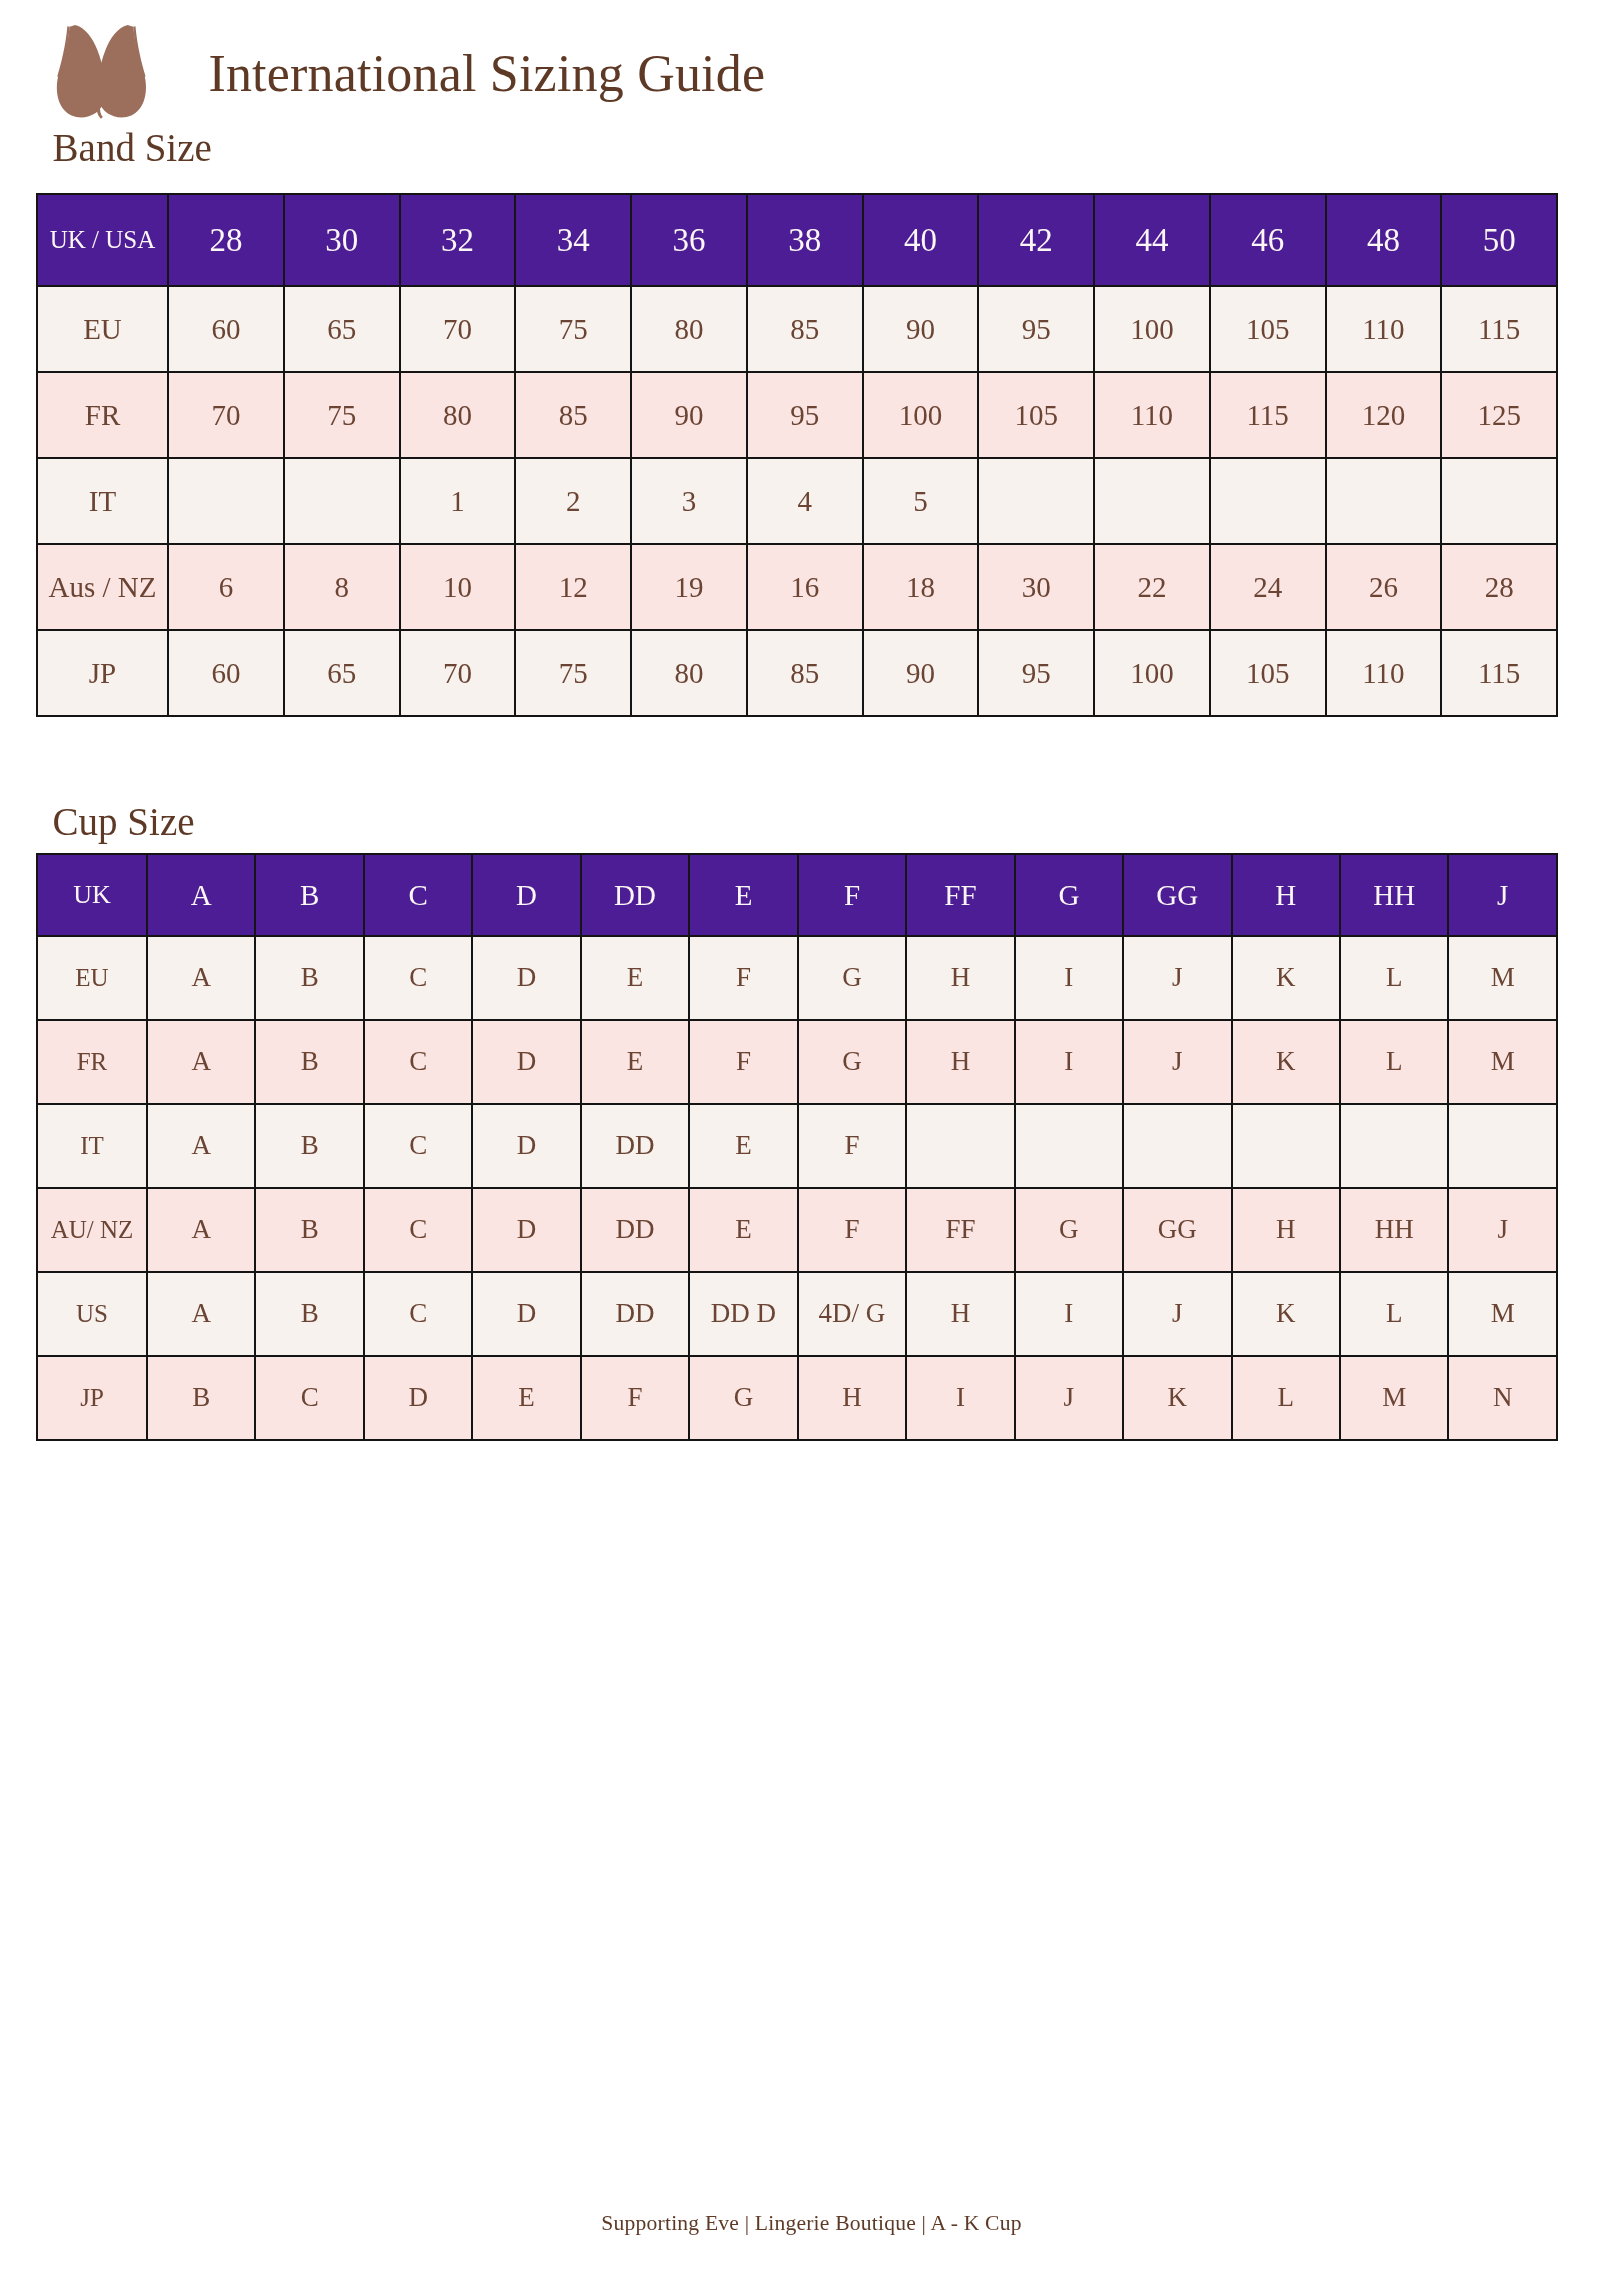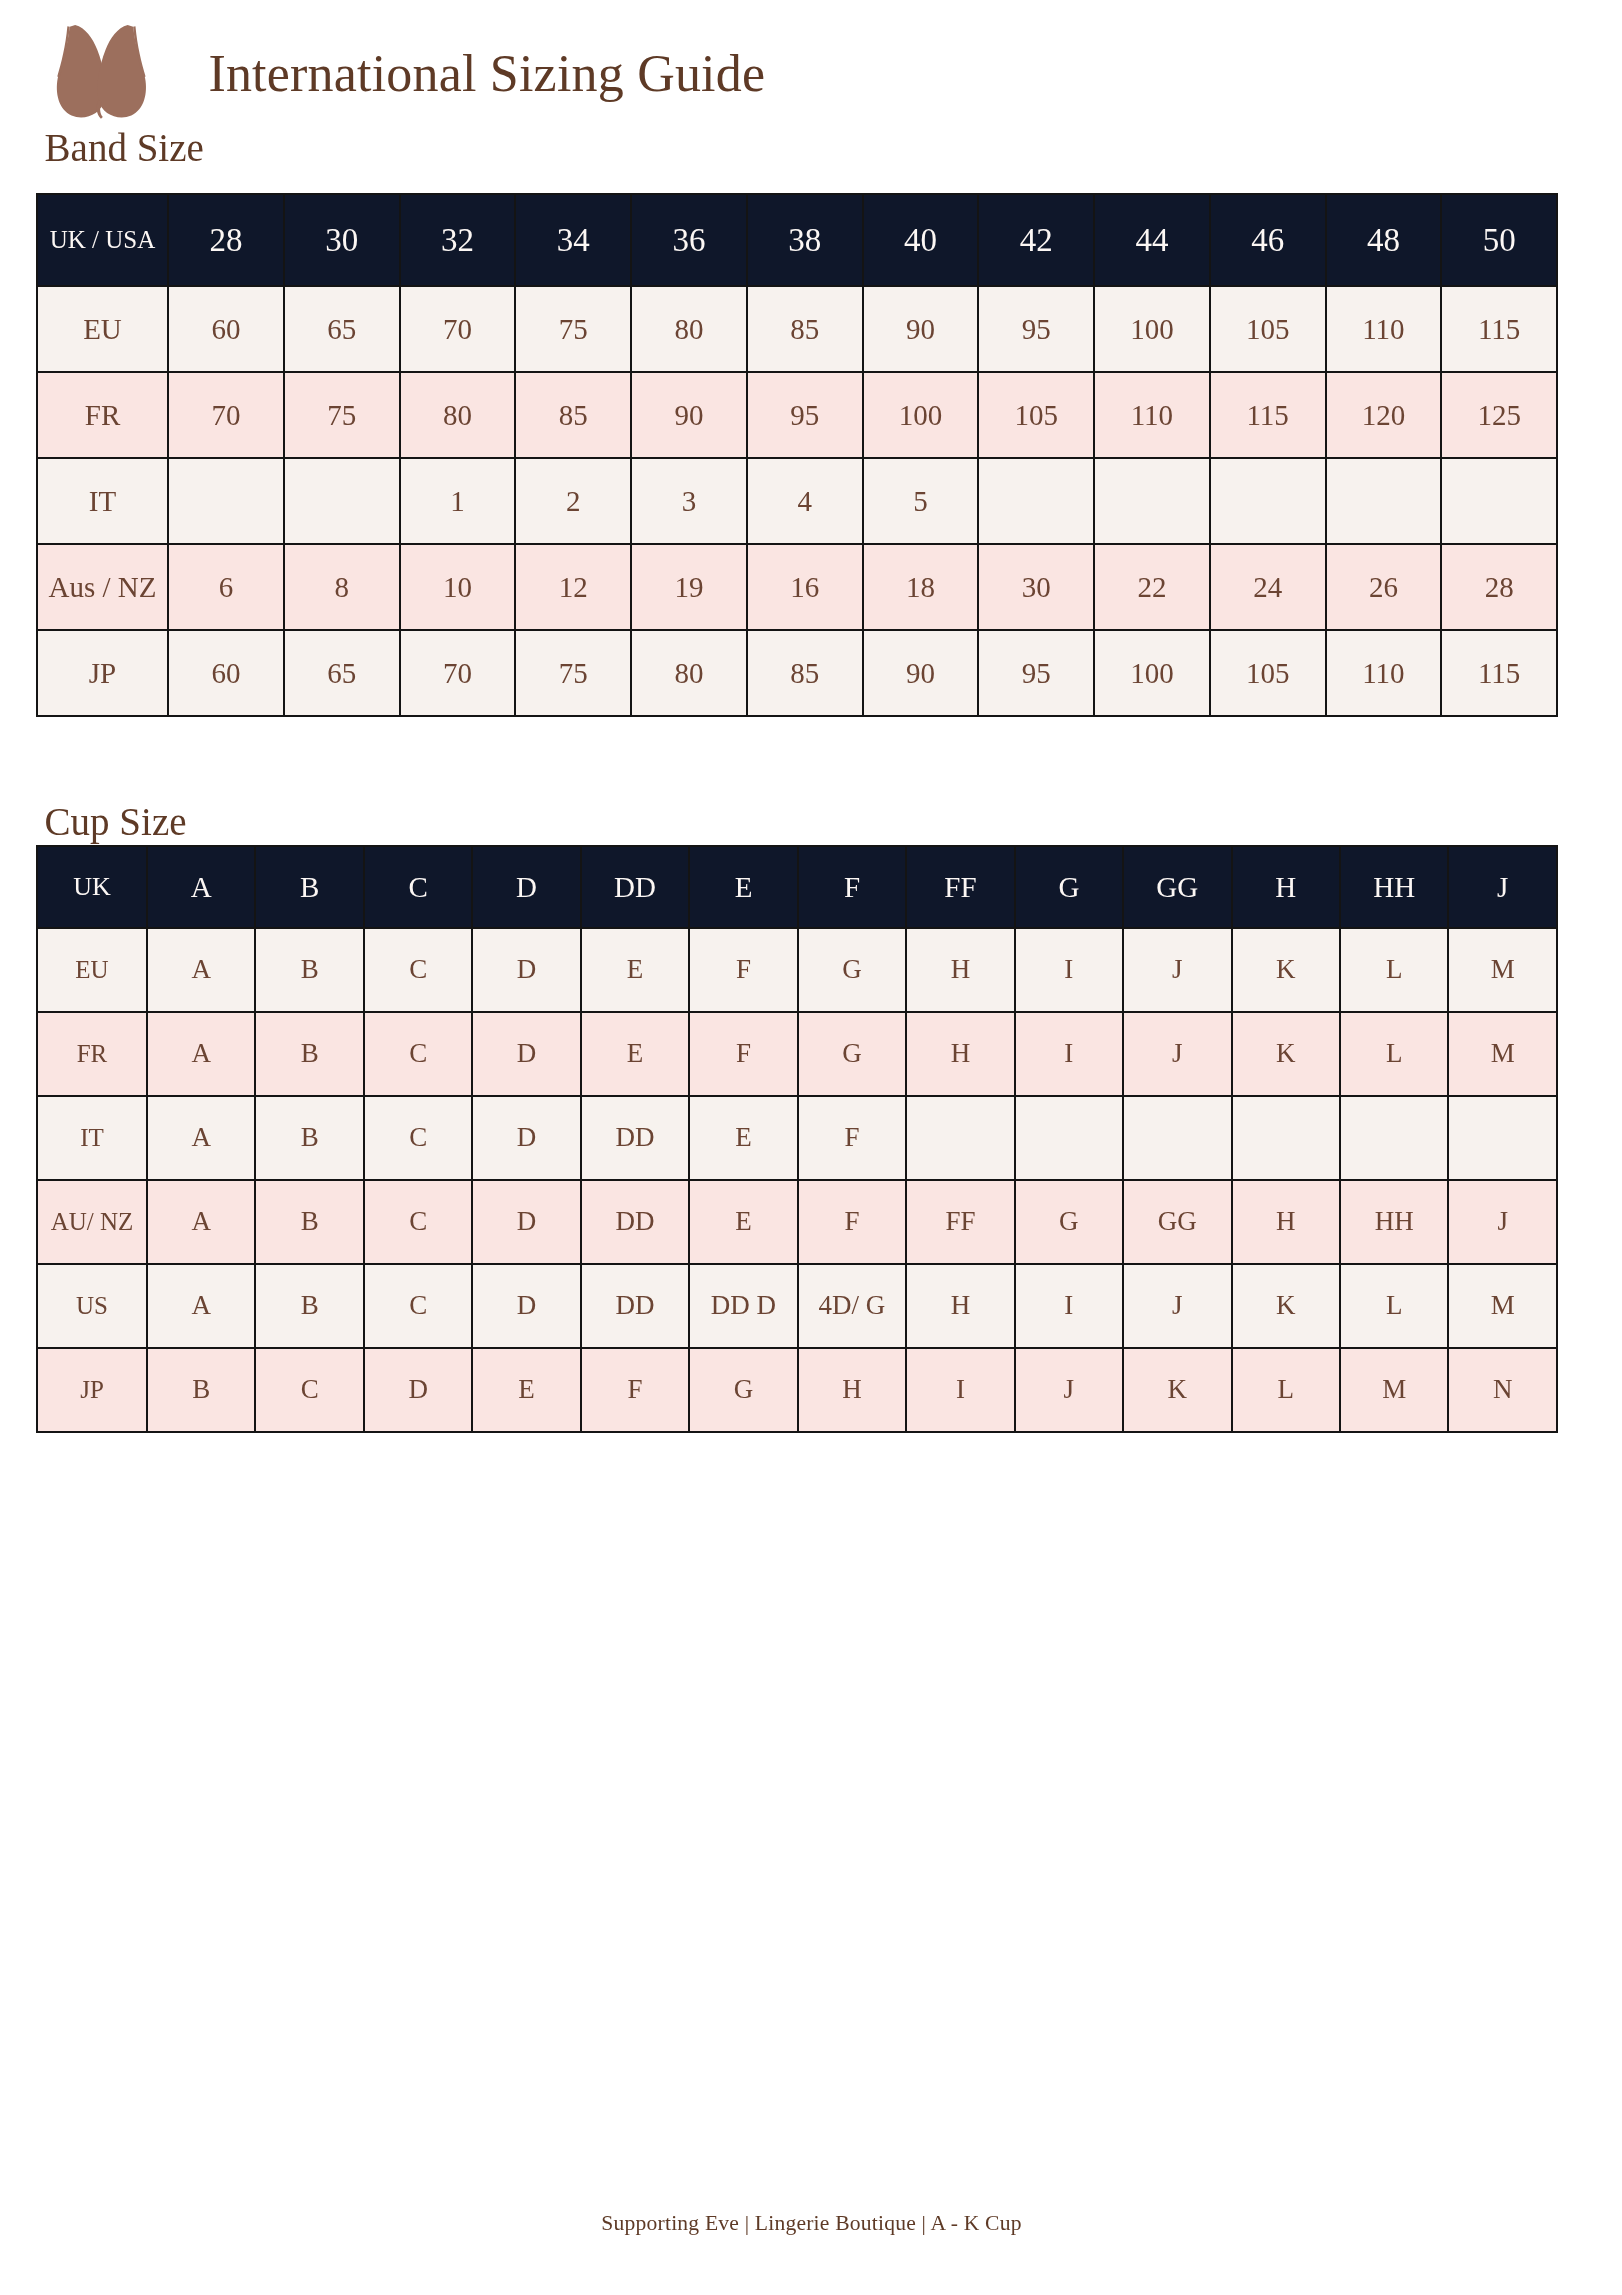--- a/index.html
+++ b/index.html
@@ -51,21 +51,21 @@
     letter-spacing: 0.2px;
     font-weight: 400;
     white-space: nowrap;
   }
 
   
   .section-title {
     font-size: 39px;
     line-height: 1;
     color: #5E3A26;
-    margin: 4px;
+    margin: 12px;
     padding: 0 0 0 4.6px;
     font-weight: 400;
   }
   #band-title-wrap { margin-top: 22px; }
   #cup-title-wrap  { margin-top: 85px; }
 
   
   table.size-table {
     border-collapse: collapse;
     table-layout: fixed;
@@ -79,21 +79,21 @@
     text-align: center;
     vertical-align: middle;
     padding: 0;
     font-weight: 400;
     overflow: hidden;
     word-break: break-word;
   }
 
   
   table.size-table thead th {
-    background: #0f172a;
+    background: #4c1d95;
     color: #FCF7F4;
   }
 
   
   #band-table { margin-top: 26px; }
   #band-table col.labelcol { width: 131px; }
   #band-table thead th { height: 90px; font-size: 33px; line-height: 1.12; }
   #band-table thead th.rowlabel { font-size: 25px; line-height: 1.22; }
   #band-table tbody td { height: 84px; font-size: 29px; }
   #band-table tbody td.rowlabel { font-size: 29px; line-height: 1.2; }

